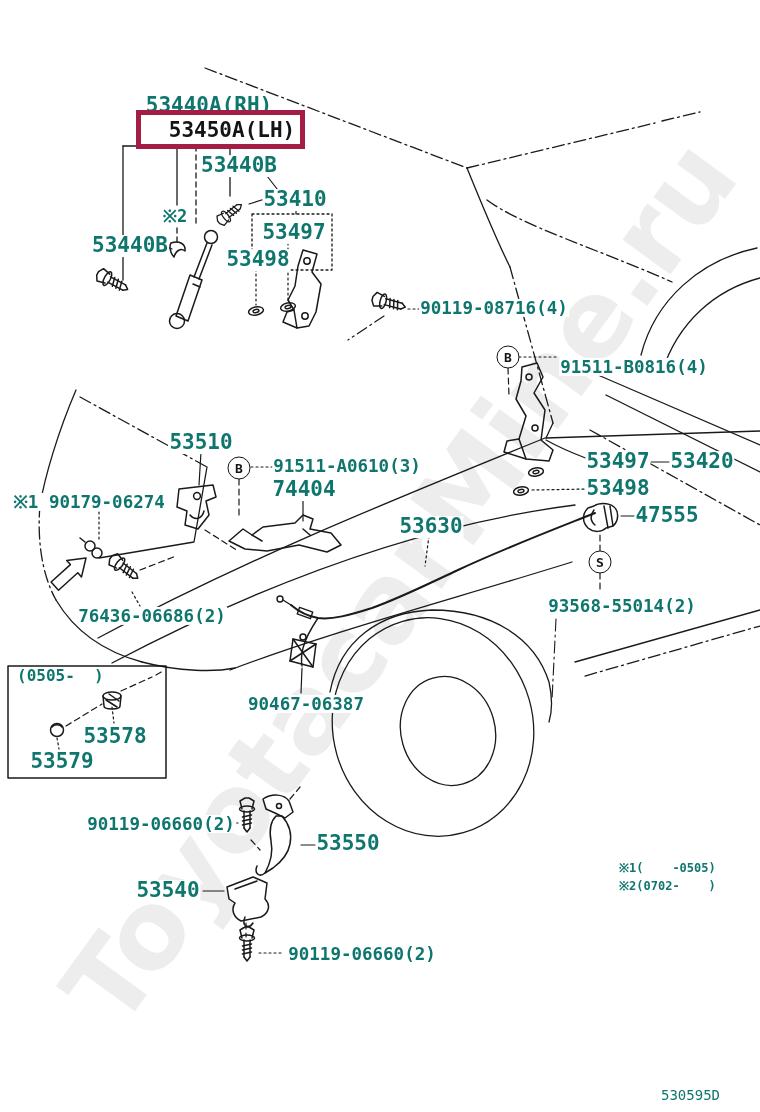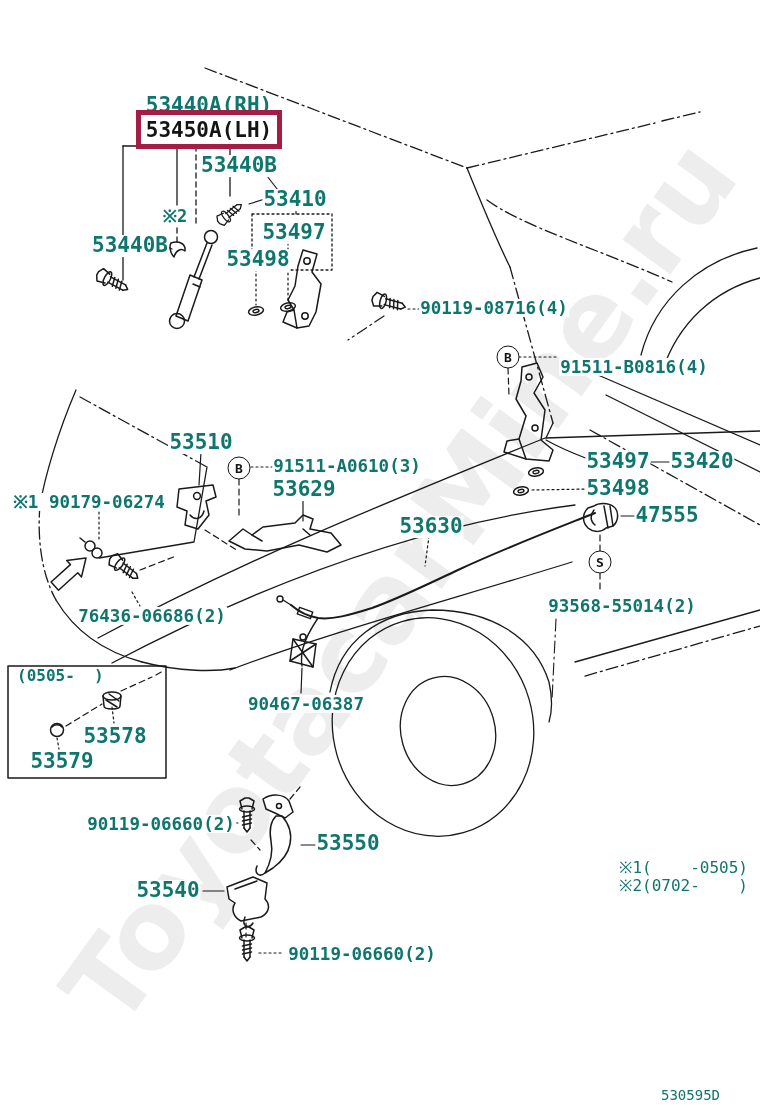--- a/index.html
+++ b/index.html
@@ -8,30 +8,30 @@
   #watermark{position:absolute;left:-150px;top:520px;width:1100px;text-align:center;
              transform:rotate(-54deg);font-family:"DejaVu Sans",sans-serif;
              font-size:108px;font-weight:bold;color:rgba(80,80,80,0.10);
              white-space:nowrap;z-index:0;}
   #art{position:absolute;left:0;top:0;z-index:1;}
   .lbl{position:absolute;transform:translate(-50%,-50%);
        font:bold 21px "DejaVu Sans Mono","Liberation Mono",monospace;
        color:#0f766e;background:#fff;padding:0 1px;line-height:1.04;
        white-space:pre;z-index:2;}
   .sm{font-size:17.5px;text-align:center;}
-  .note{font-size:16px;font-weight:normal;transform:translate(0,-50%);}
+  .note{font-size:12px;font-weight:bold;transform:translate(0,-50%);}
   .cap{font-size:16px;transform:translate(0,-50%);}
   .doccode{font-size:14px;font-weight:normal;transform:translate(0,-50%);background:transparent;}
   .mark{position:absolute;width:21px;height:21px;border:1.6px solid #141414;border-radius:50%;
         background:#fff;font:bold 13px "DejaVu Sans Mono","Liberation Mono",monospace;color:#141414;
         display:flex;align-items:center;justify-content:center;
         transform:translate(-50%,-50%);z-index:2;}
   #hlbox{position:absolute;left:136px;top:110px;width:136px;height:29px;
          border:5px solid #a41d45;background:#fff;z-index:3;
-         display:flex;align-items:center;justify-content:center;}
+         display:flex;align-items:center;justify-content:center;padding-left:23px;}
   #hlbox span{font:bold 21px "DejaVu Sans Mono","Liberation Mono",monospace;color:#141414;white-space:pre;}
 </style>
 </head>
 <body>
 
 <div id="stage">
 
   <div id="watermark">ToyotacarMine.ru</div>
 
   <svg id="art" width="760" height="1112" viewBox="0 0 760 1112" fill="none" stroke="#1a1a1a" stroke-width="1.5" stroke-linecap="round" stroke-linejoin="round">
@@ -254,21 +254,21 @@
   <div class="lbl" style="left:239px;top:166px">53440B</div>
   <div class="lbl" style="left:130px;top:246px">53440B</div>
   <div class="lbl" style="left:175px;top:217px;font-size:17px">※2</div>
   <div class="lbl" style="left:295px;top:200px">53410</div>
   <div class="lbl" style="left:294px;top:233px">53497</div>
   <div class="lbl" style="left:258px;top:260px">53498</div>
   <div class="lbl sm" style="left:494px;top:308px">90119-08716(4)</div>
   <div class="lbl sm" style="left:634px;top:367px">91511-B0816(4)</div>
   <div class="lbl" style="left:201px;top:443px">53510</div>
   <div class="lbl sm" style="left:347px;top:466px">91511-A0610(3)</div>
-  <div class="lbl" style="left:304px;top:490px">53629</div>
+  <div class="lbl" style="left:304px;top:490px">74404</div>
   <div class="lbl sm" style="left:89px;top:502px">※1 90179-06274</div>
   <div class="lbl" style="left:618px;top:462px">53497</div>
   <div class="lbl" style="left:702px;top:462px">53420</div>
   <div class="lbl" style="left:618px;top:489px">53498</div>
   <div class="lbl" style="left:667px;top:516px">47555</div>
   <div class="lbl" style="left:431px;top:527px">53630</div>
   <div class="lbl sm" style="left:622px;top:606px">93568-55014(2)</div>
   <div class="lbl sm" style="left:152px;top:616px">76436-06686(2)</div>
   <div class="lbl cap" style="left:16px;top:676px;transform:translate(0,-50%)">(0505-  )</div>
   <div class="lbl" style="left:115px;top:737px">53578</div>

